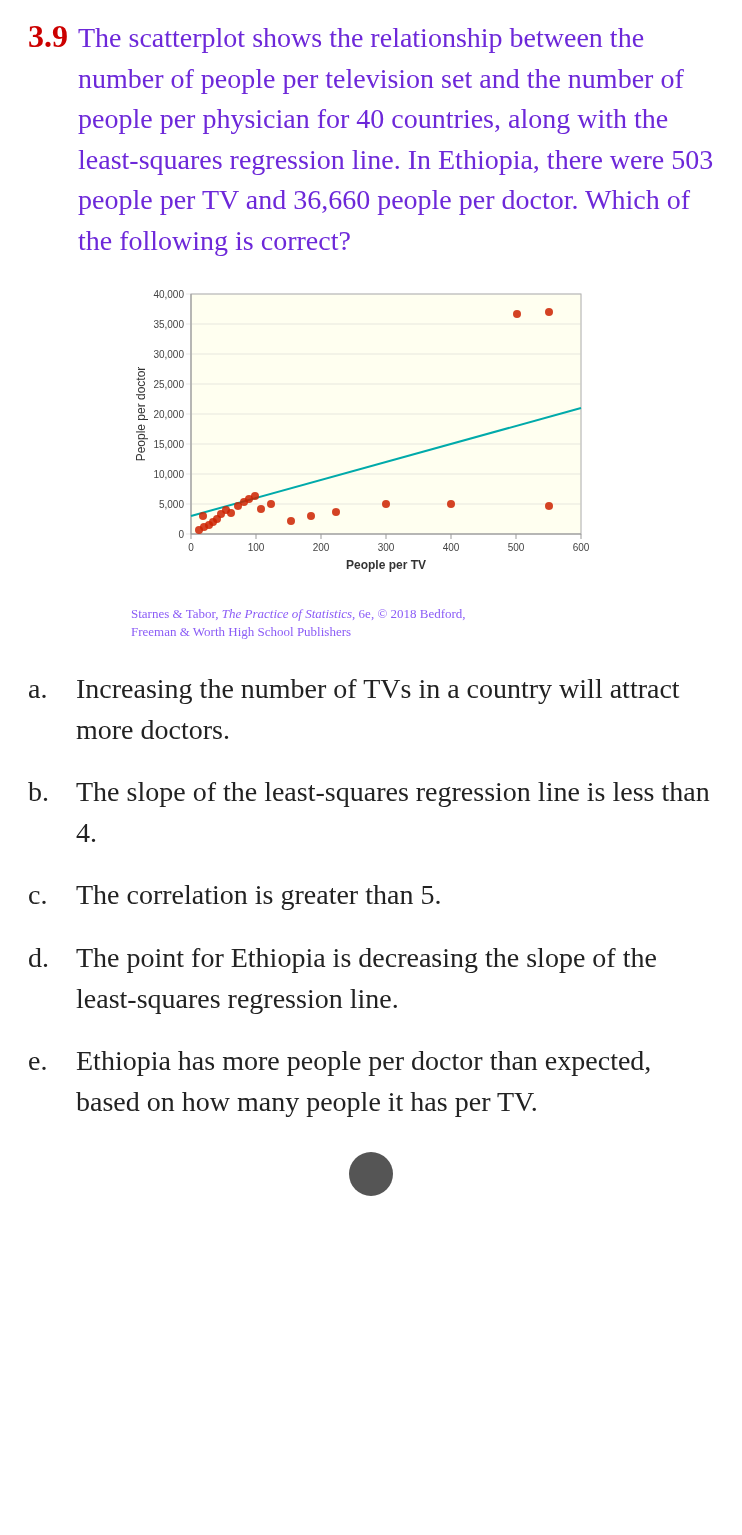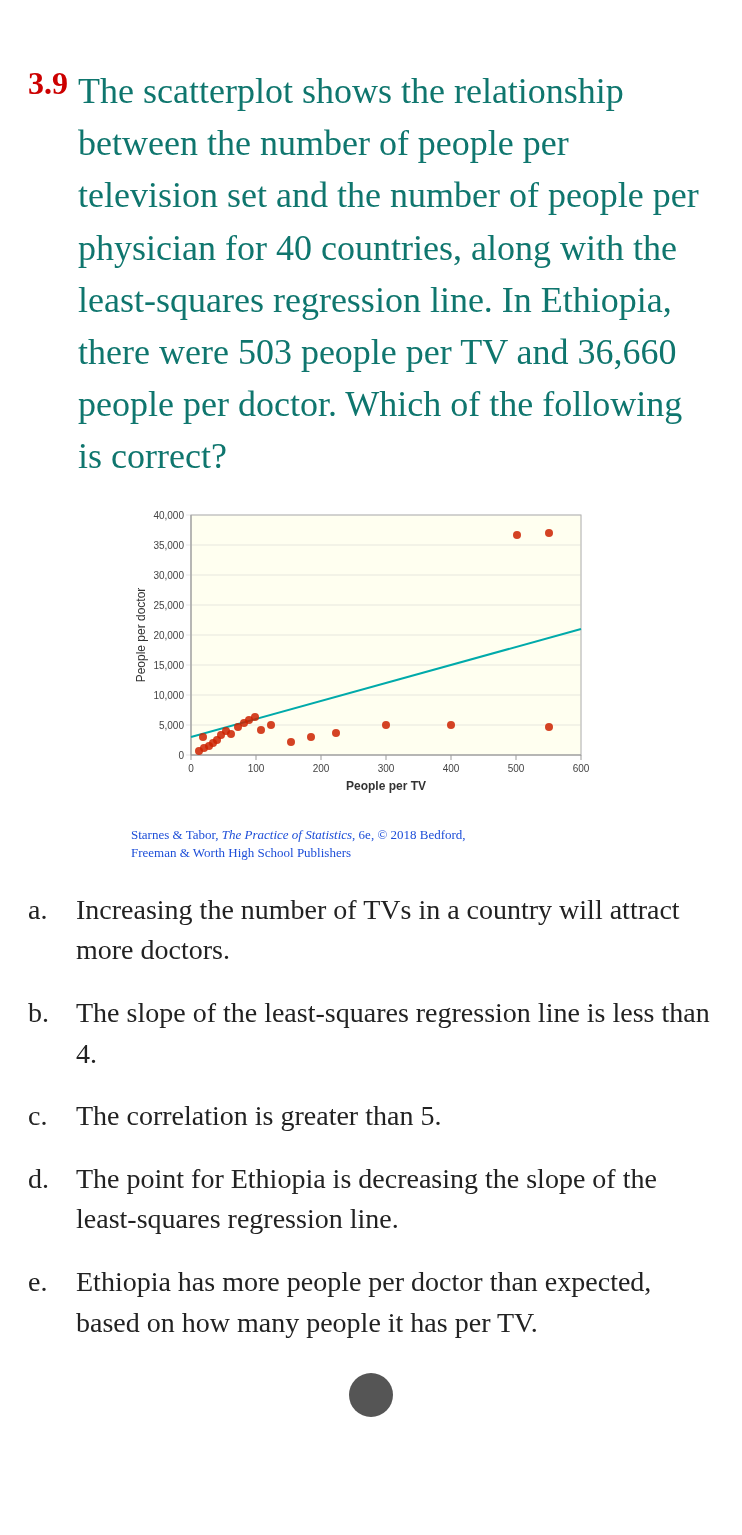--- a/index.html
+++ b/index.html
@@ -10,51 +10,50 @@
       font-family: Georgia, 'Times New Roman', serif;
       font-size: 28px;
       color: #222;
       padding: 18px 28px 40px 28px;
     }
 
     .header-row {
       display: flex;
       align-items: flex-start;
       margin-bottom: 10px;
-      margin-top: 47px;
     }
     .problem-number {
       color: #cc0000;
       font-weight: bold;
       font-size: 32px;
       margin-right: 10px;
       white-space: nowrap;
     }
     .problem-text {
-      font-size: 36px;
+      font-size: 28px;
       line-height: 1.45;
-      color: #0f766e;
+      color: #6d28d9;
     }
 
     .chart-container {
       margin: 22px auto 10px auto;
       width: 480px;
       position: relative;
     }
 
     
     .chart-area {
       position: relative;
       width: 100%;
     }
 
     .chart-caption {
       font-size: 13px;
       font-style: normal;
-      color: #1d4ed8;
+      color: #8b5cf6;
       margin-top: 4px;
       line-height: 1.4;
     }
     .chart-caption em {
       font-style: italic;
     }
 
     .options-list {
       margin-top: 28px;
       list-style: none;

